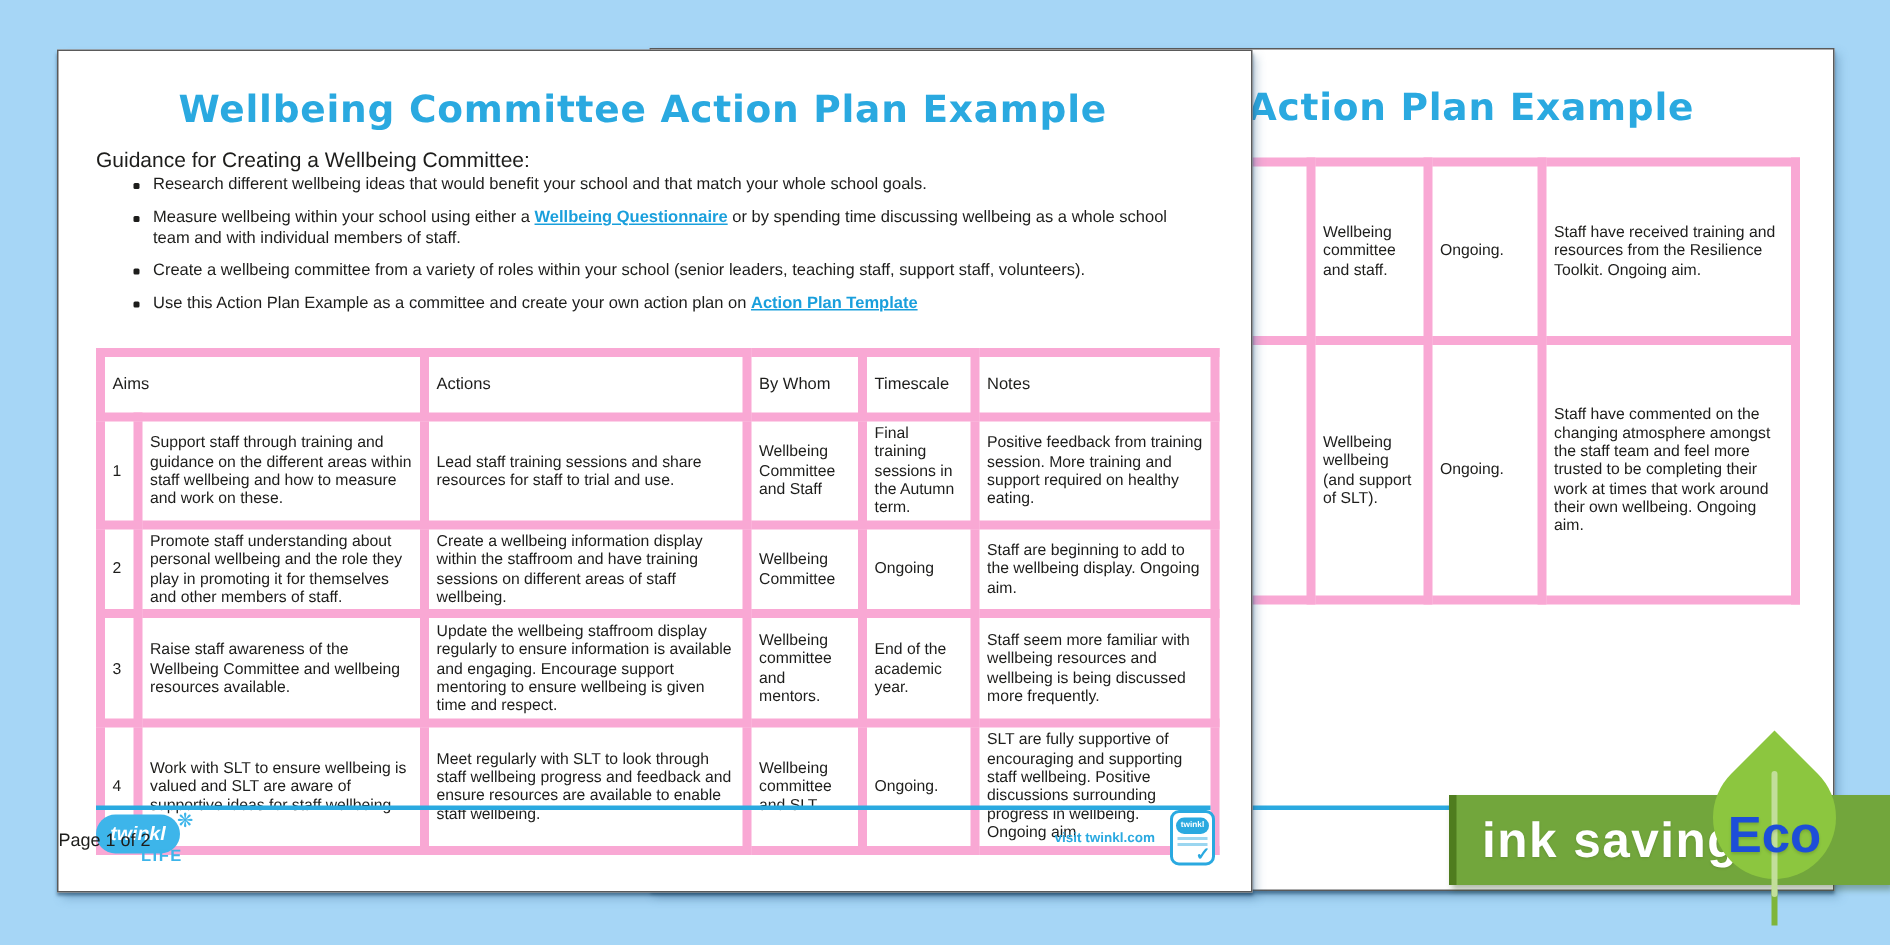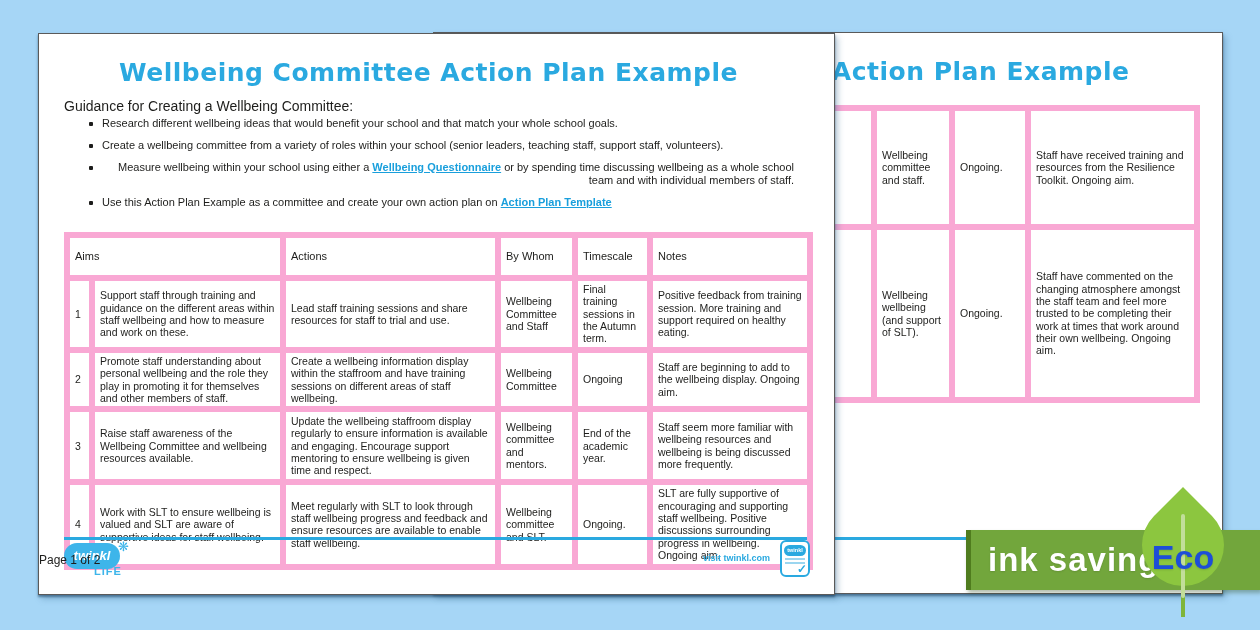--- a/index.html
+++ b/index.html
@@ -20,21 +20,21 @@
   .page2 { left:433px; top:32px; width:790px; height:562px; z-index:1; }
 
   .doc-title {
     position:absolute; left:0; right:16px; top:24px;
     text-align:center;
     font-family:"DejaVu Sans", sans-serif;
     font-weight:bold; font-size:25px; letter-spacing:.5px;
     color:#2aa9e0;
   }
   .guidance-heading { position:absolute; left:25px; top:64px; font-size:14px; }
-  .bullet-list { position:absolute; left:50px; right:40px; top:83px;text-align:right; }
+  .bullet-list { position:absolute; left:50px; right:40px; top:83px; }
   .bullet { display:flex; margin-bottom:8px; font-size:11px; line-height:1.25; }
   .bullet-dot { flex:none; width:4px; height:4px; background:#1d1d1b; border-radius:1px; margin:5px 9px 0 0; }
   .doc-link { color:#199fdc; font-weight:bold; text-decoration:underline; cursor:pointer; }
   .meet-text { position:absolute; left:25px; top:170px; font-size:11px; }
 
   table.plan { border-collapse:collapse; table-layout:fixed; position:absolute; }
   table.plan td, table.plan th {
     border:6px solid #f9a8d4;
     font-size:10.5px; line-height:1.18; font-weight:normal;
     vertical-align:middle; text-align:left;
@@ -151,25 +151,25 @@
 
   <div class="guidance-heading">Guidance for Creating a Wellbeing Committee:</div>
 
   <div class="bullet-list">
     <div class="bullet">
       <span class="bullet-dot"></span>
       <span><span>Research different wellbeing ideas that would benefit your school and that match your whole school goals.</span><span class="doc-link"></span><span></span></span>
     </div>
     <div class="bullet">
       <span class="bullet-dot"></span>
+      <span><span>Measure wellbeing within your school using either a </span><span class="doc-link">Wellbeing Questionnaire</span><span> or by spending time discussing wellbeing as a whole school team and with individual members of staff.</span></span>
+    </div>
+    <div class="bullet">
+      <span class="bullet-dot"></span>
       <span><span>Create a wellbeing committee from a variety of roles within your school (senior leaders, teaching staff, support staff, volunteers).</span><span class="doc-link"></span><span></span></span>
-    </div>
-    <div class="bullet">
-      <span class="bullet-dot"></span>
-      <span><span>Measure wellbeing within your school using either a </span><span class="doc-link">Wellbeing Questionnaire</span><span> or by spending time discussing wellbeing as a whole school team and with individual members of staff.</span></span>
     </div>
     <div class="bullet">
       <span class="bullet-dot"></span>
       <span><span>Use this Action Plan Example as a committee and create your own action plan on </span><span class="doc-link">Action Plan Template</span><span></span></span>
     </div>
   </div>
 
 
   <table class="plan t1">
     <colgroup>

